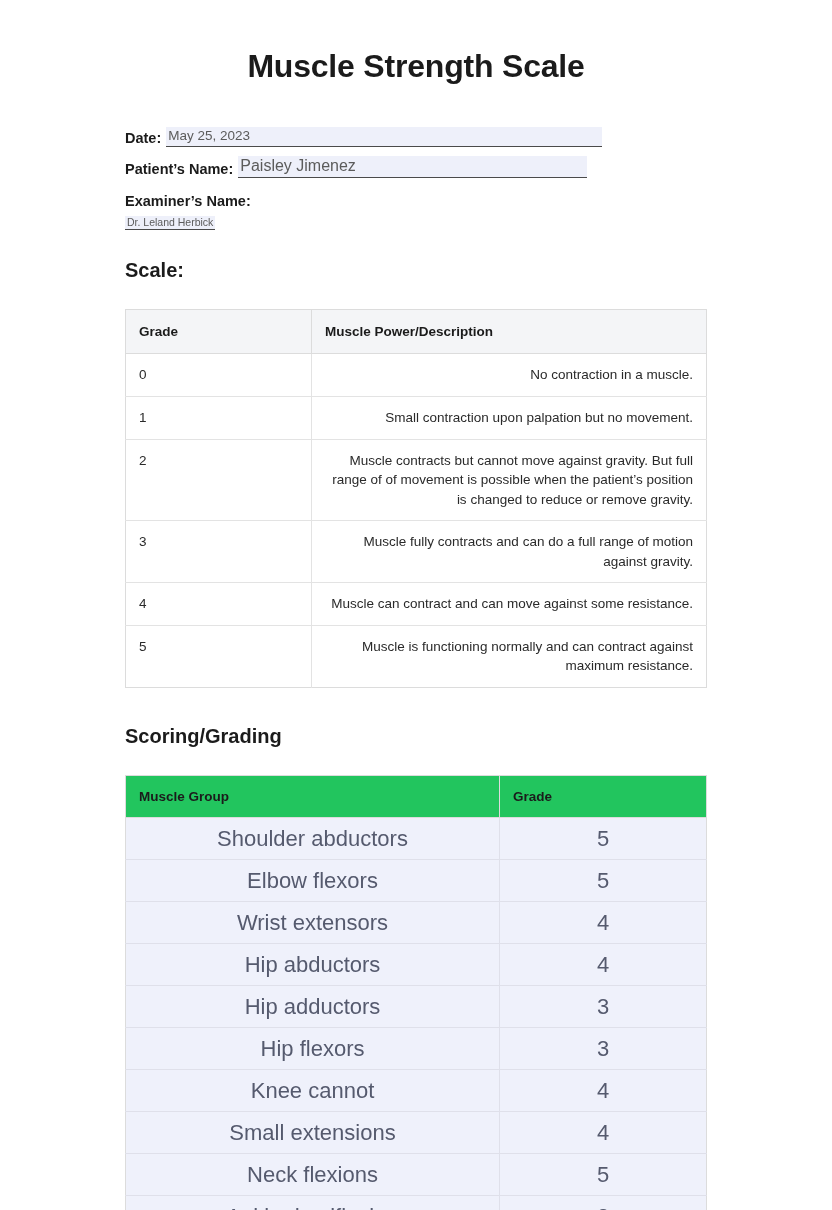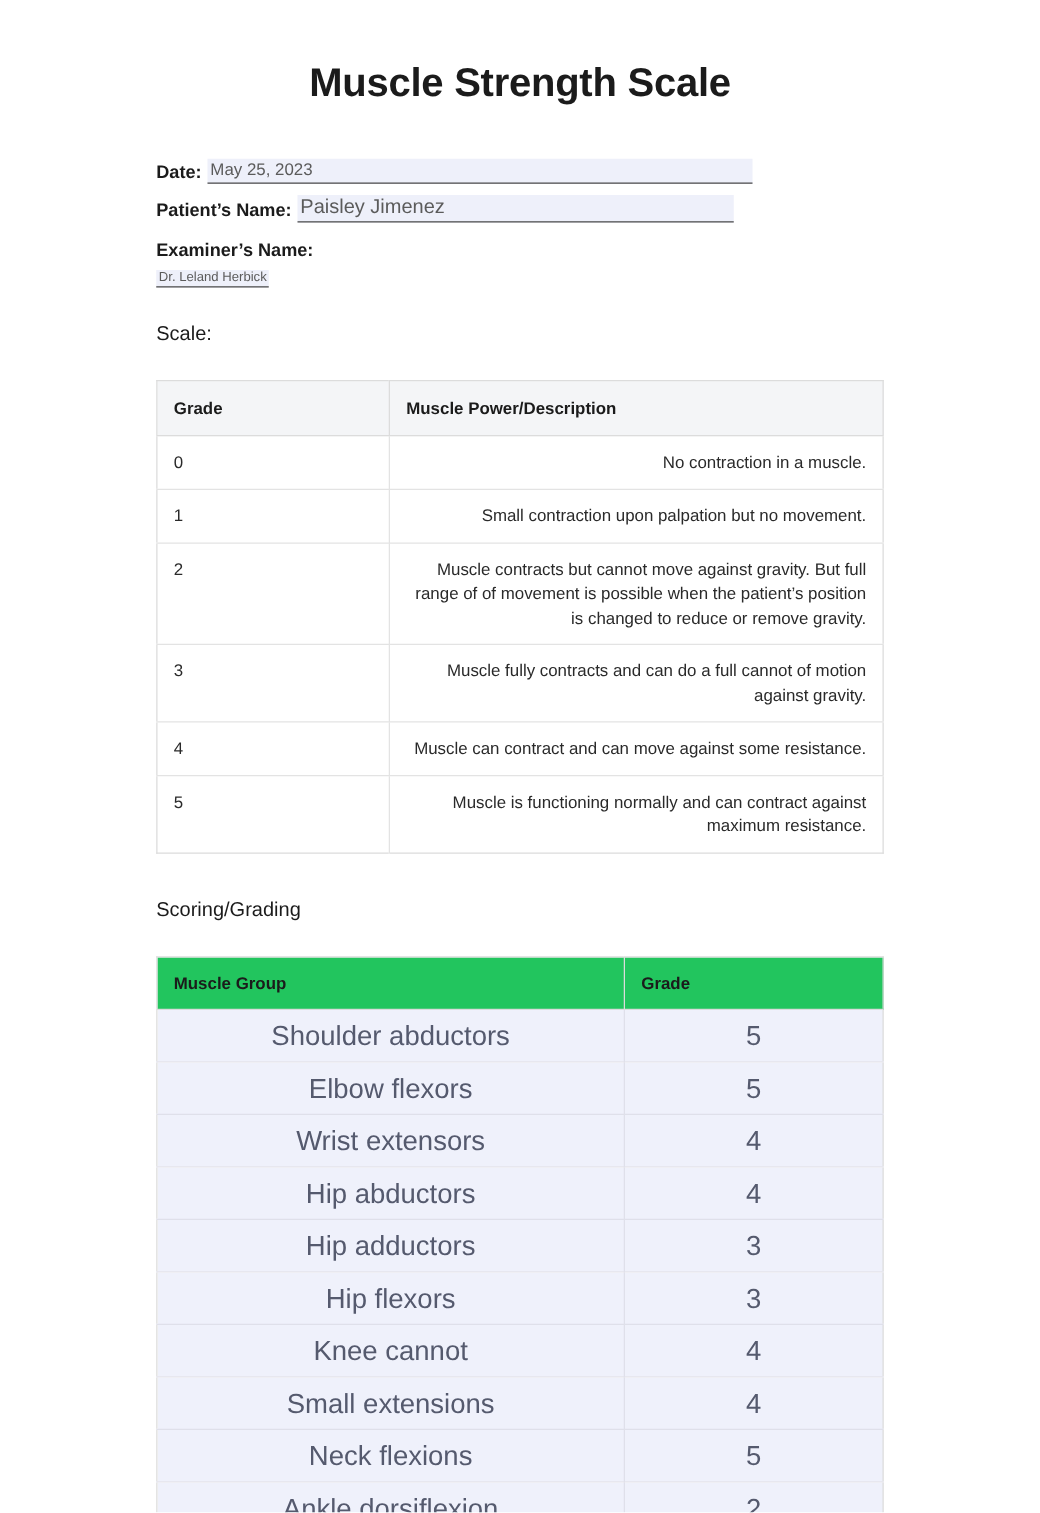--- a/index.html
+++ b/index.html
@@ -75,22 +75,22 @@
   .field-stack .field-label { display: block; padding-right: 0; margin-bottom: 2px; }
   .field-examiner {
     width: 470px;
     font-size: 10.5px;
     height: 14px;
     line-height: 14px;
   }
 
   
   .section-heading {
-    font-size: 16px;
-    font-weight: normal;
+    font-size: 20px;
+    font-weight: bold;
     color: #1b1b1b;
     margin: 0;
   }
   .scale-heading { padding-top: 29px; }
   .scoring-heading { padding-top: 37px; }
 
   
   table {
     border-collapse: collapse;
     width: 100%;
@@ -202,21 +202,21 @@
         <tr>
           <td>1</td>
           <td>Small contraction upon palpation but no movement.</td>
         </tr>
         <tr>
           <td>2</td>
           <td>Muscle contracts but cannot move against gravity. But full range of of movement is possible when the patient’s position is changed to reduce or remove gravity.</td>
         </tr>
         <tr>
           <td>3</td>
-          <td>Muscle fully contracts and can do a full cannot of motion against gravity.</td>
+          <td>Muscle fully contracts and can do a full range of motion against gravity.</td>
         </tr>
         <tr>
           <td>4</td>
           <td>Muscle can contract and can move against some resistance.</td>
         </tr>
         <tr>
           <td>5</td>
           <td>Muscle is functioning normally and can contract against maximum resistance.</td>
         </tr>
       </tbody>

